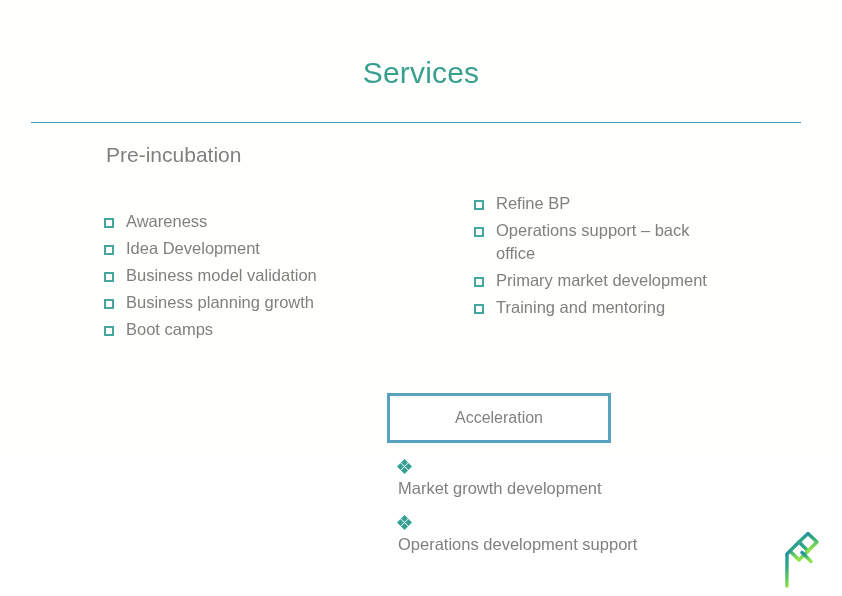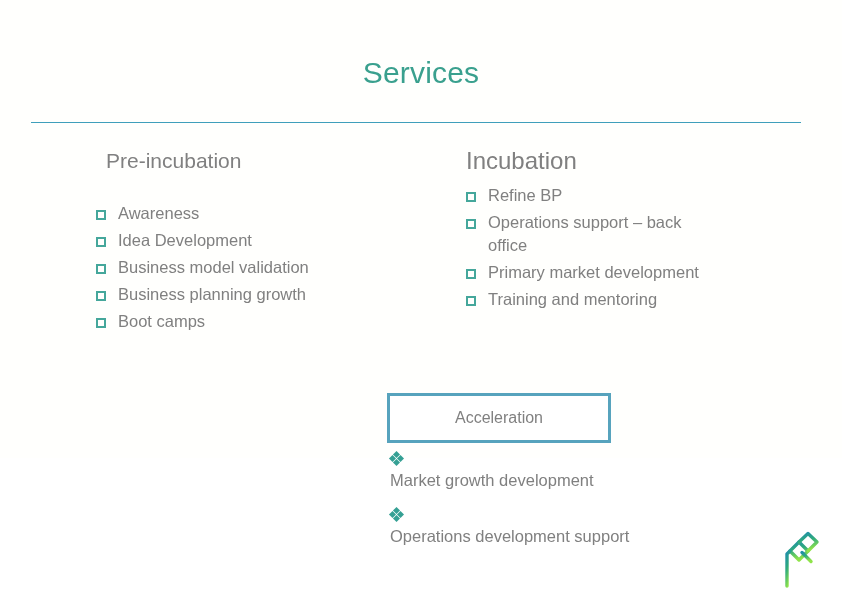--- a/index.html
+++ b/index.html
@@ -43,37 +43,36 @@
     height: 1px;
     background: #3f9fbb;
   }
 
   
   .col-heading {
     position: absolute;
     color: #808080;
     font-weight: normal;
     white-space: nowrap;
-    margin-top: 6px;
   }
   .heading-pre {
     left: 106px;
     top: 143px;
     font-size: 21px;
   }
   .heading-inc {
     left: 466px;
     top: 141px;
     font-size: 24px;
   }
 
   
   .bullet-list {
     position: absolute;
-    margin: 0;
+    margin: 8px;
     padding: 0;
     list-style: none;
   }
   .list-pre {
     left: 96px;
     top: 202px;
     width: 250px;
   }
   .list-inc {
     left: 466px;
@@ -196,21 +195,20 @@
     <li class="bullet-item">
       <span class="bullet-mark"><span class="sq"></span></span>
       <span class="bullet-text">Business planning growth</span>
     </li>
     <li class="bullet-item">
       <span class="bullet-mark"><span class="sq"></span></span>
       <span class="bullet-text">Boot camps</span>
     </li>
   </ul>
 
-  <div class="col-heading heading-inc">Incubation</div>
 
   <ul class="bullet-list list-inc">
     <li class="bullet-item">
       <span class="bullet-mark"><span class="sq"></span></span>
       <span class="bullet-text">Refine BP</span>
     </li>
     <li class="bullet-item">
       <span class="bullet-mark"><span class="sq"></span></span>
       <span class="bullet-text">Operations support – back office</span>
     </li>

